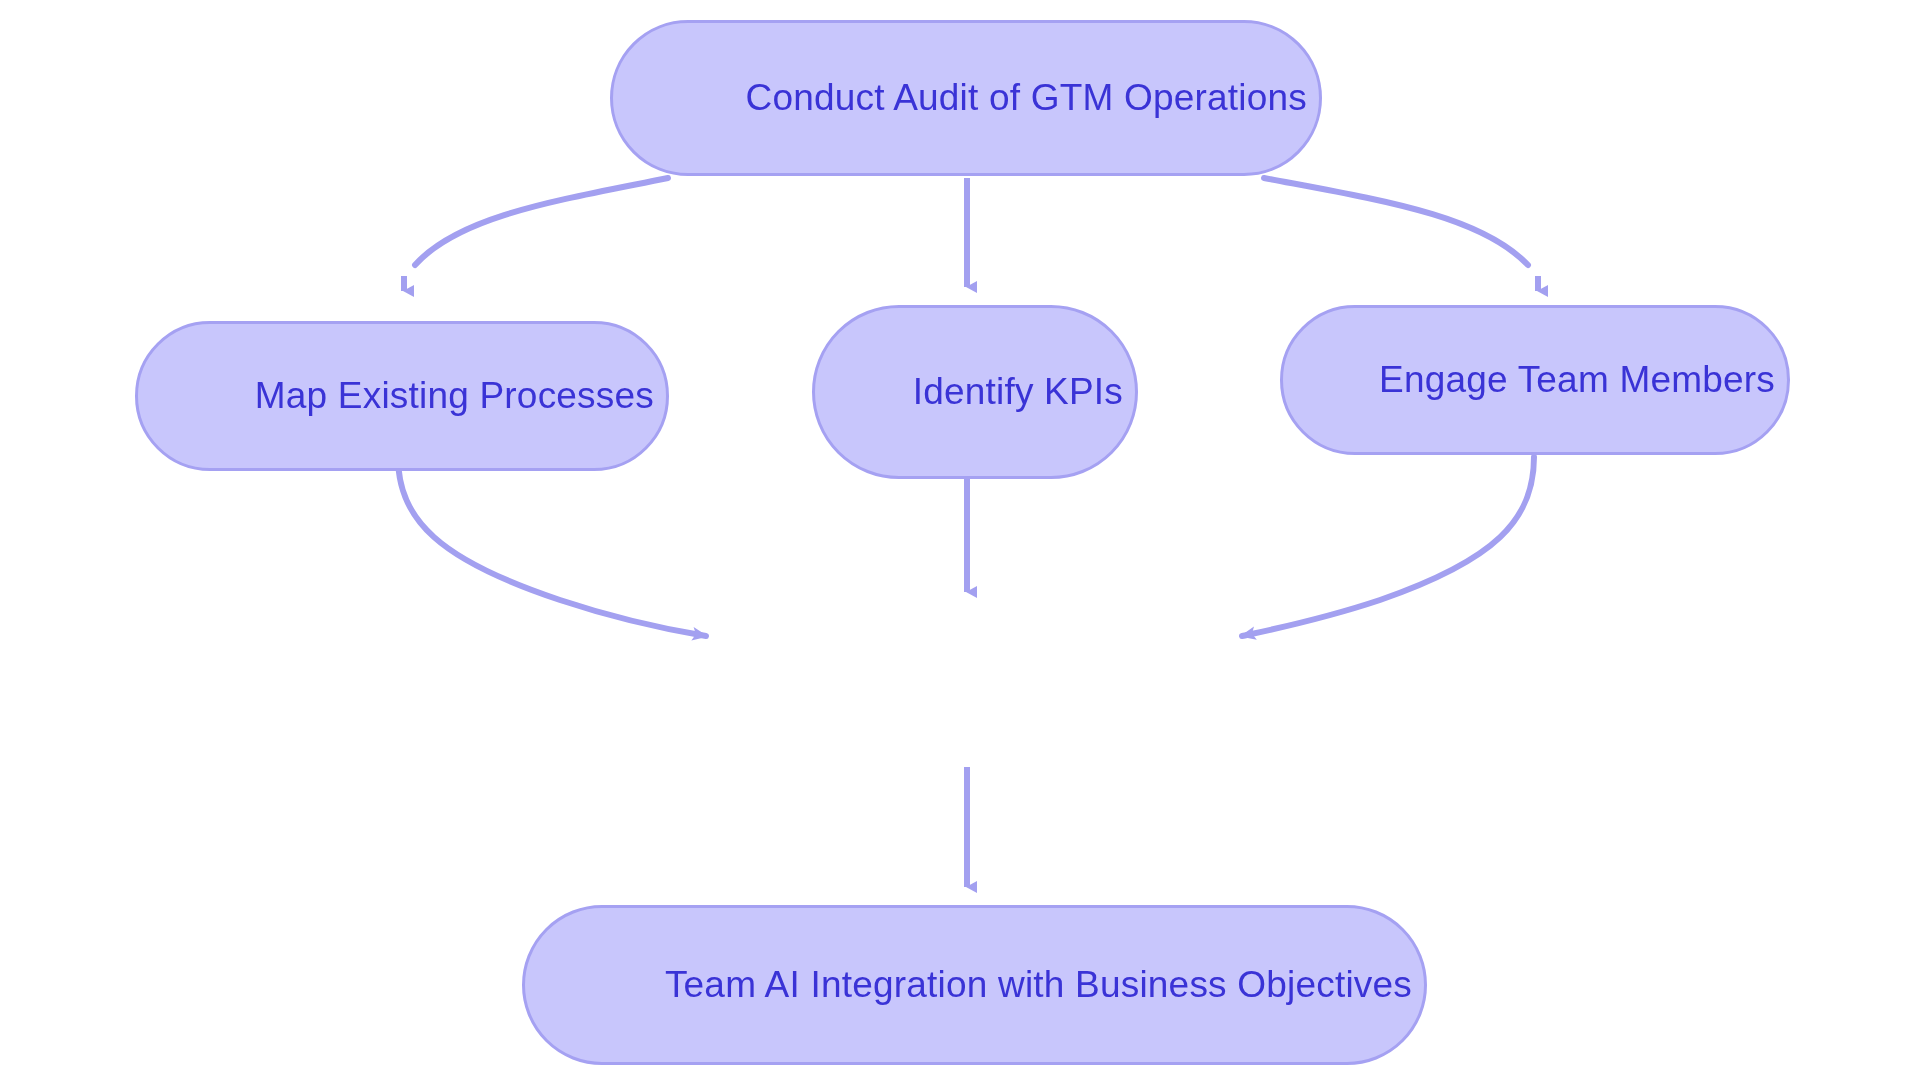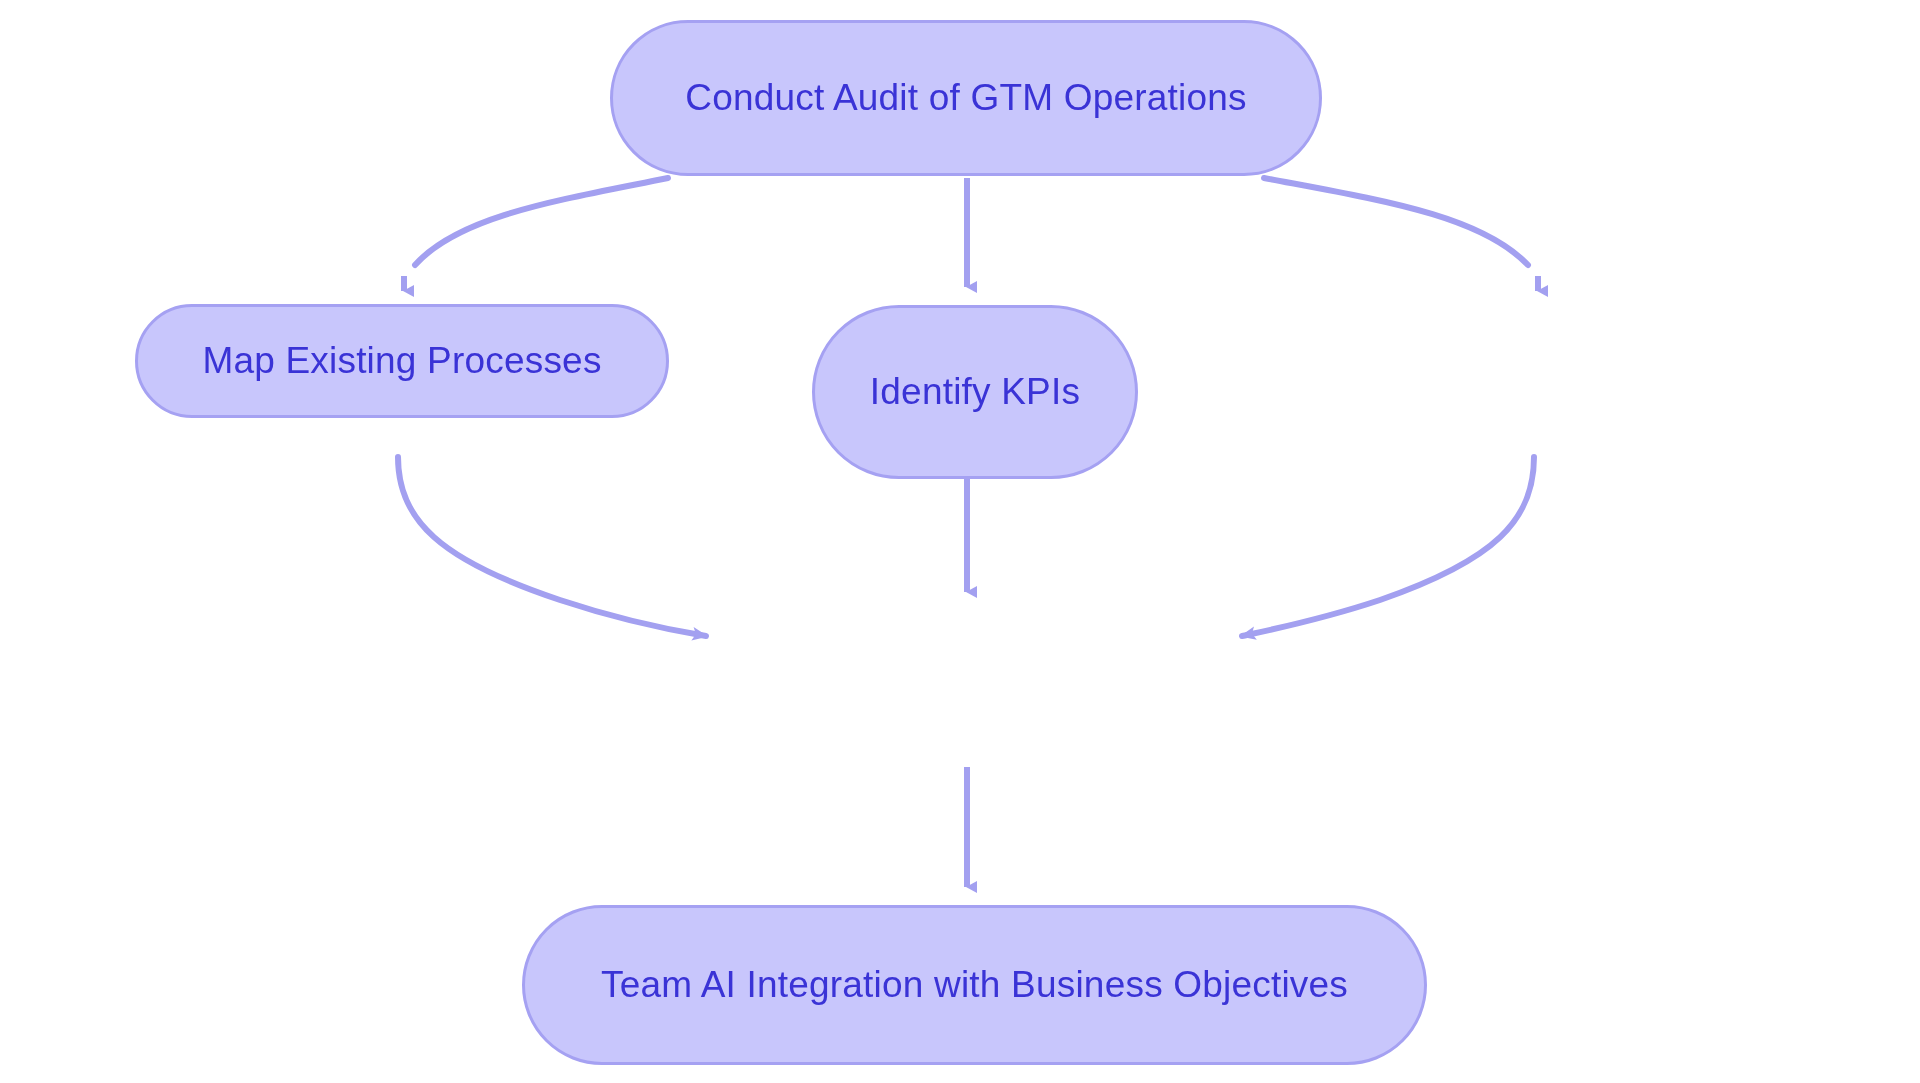--- a/index.html
+++ b/index.html
@@ -26,40 +26,40 @@
     top: 0;
     width: 1920px;
     height: 1083px;
     pointer-events: none;
   }
   .node {
     position: absolute;
     box-sizing: border-box;
     display: flex;
     align-items: center;
-    justify-content: center;
+    justify-content: flex-end;
     background: #c8c6fc;
     border: 3px solid #a5a1f2;
     border-radius: 999px;
     text-align: center;
     z-index: 2;
   }
   .node-label {
     color: #3a33d6;
     font-family: "Liberation Sans", sans-serif;
     font-size: 37px;
     font-weight: 400;
     line-height: 1.15;
     letter-spacing: 0.2px;
     white-space: nowrap;
     padding: 0 12px;
   }
   
   #node-audit      { left: 610px;  top: 20px;   width: 712px; height: 156px; }
-  #node-map        { left: 135px;  top: 304px;  width: 534px; height: 114px; }
+  #node-map        { left: 135px;  top: 321px;  width: 534px; height: 150px; }
   #node-kpi        { left: 812px;  top: 305px;  width: 326px; height: 174px; }
   #node-engage     { left: 1280px; top: 305px;  width: 510px; height: 150px; }
   #node-document   { left: 746px;  top: 610px;  width: 456px; height: 155px; }
   #node-align      { left: 522px;  top: 905px;  width: 905px; height: 160px; }
 </style>
 </head>
 <body>
 
 <div id="flow-canvas">
 
@@ -95,19 +95,22 @@
   </div>
 
   <div class="node" id="node-map">
     <span class="node-label">Map Existing Processes</span>
   </div>
 
   <div class="node" id="node-kpi">
     <span class="node-label">Identify KPIs</span>
   </div>
 
+  <div class="node" id="node-engage">
+    <span class="node-label">Engage Team Members</span>
+  </div>
 
 
   <div class="node" id="node-align">
     <span class="node-label">Team AI Integration with Business Objectives</span>
   </div>
 
 </div>
 
 </body></html>

